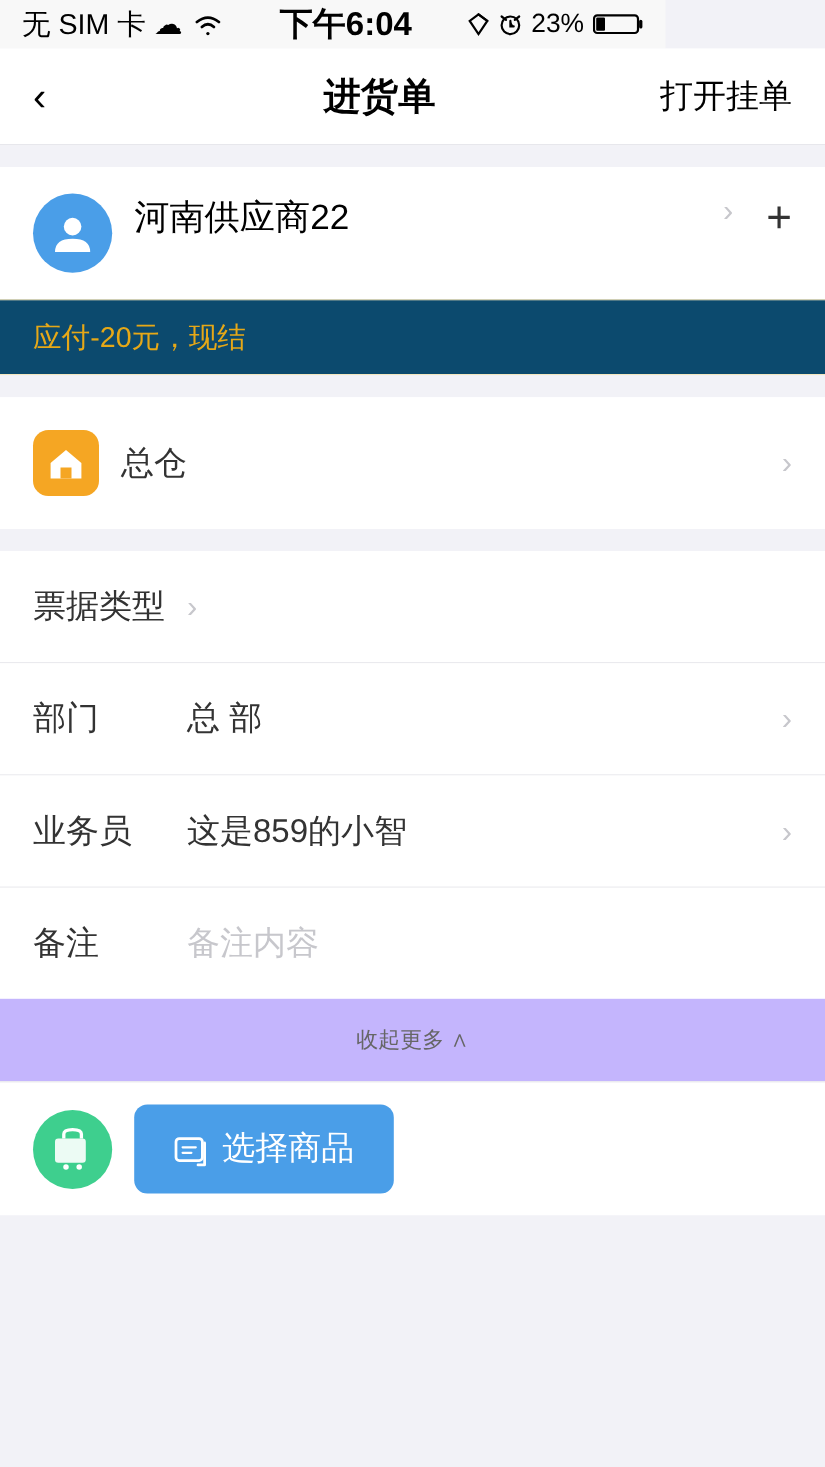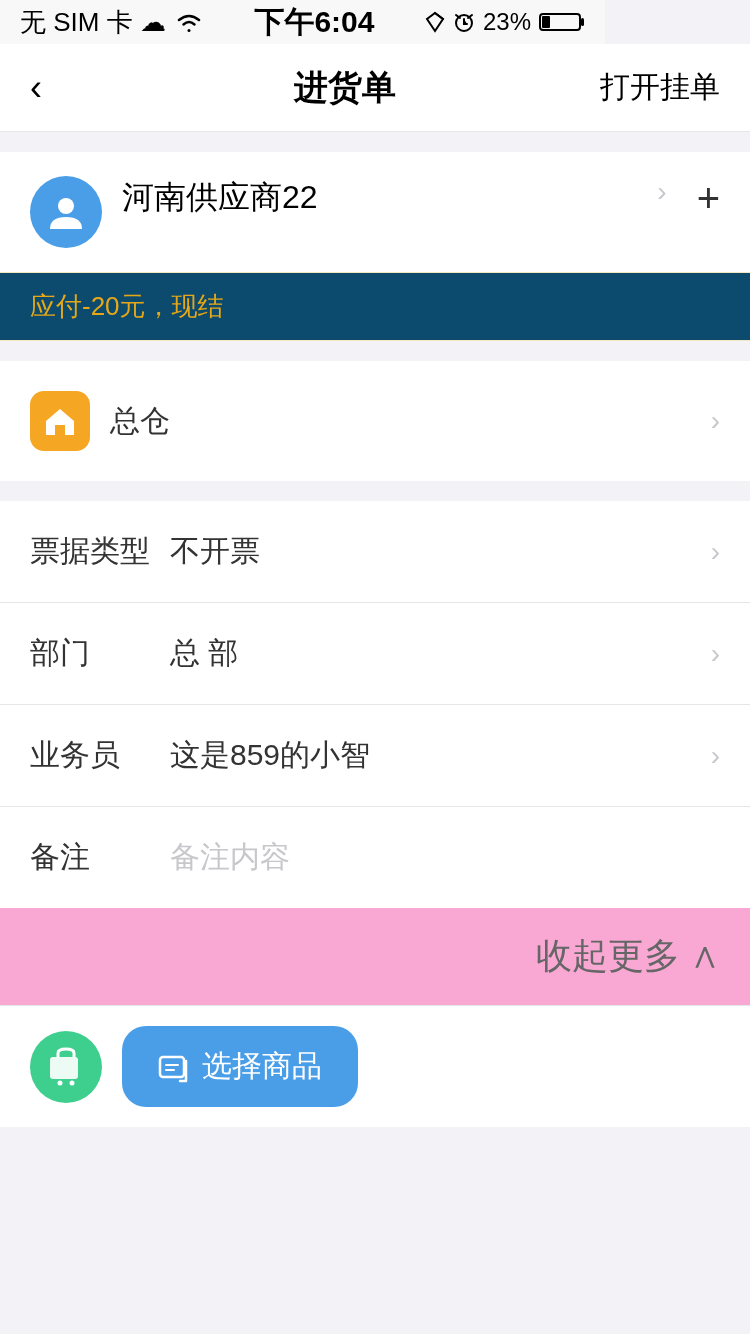--- a/index.html
+++ b/index.html
@@ -167,24 +167,24 @@
     .row-value.placeholder {
       color: #c7c7cc;
     }
     .row-chevron {
       color: #c7c7cc;
       font-size: 28px;
     }
 
     
     .collapse-row {
-      background: #f9a8d4;
+      background: #c4b5fd;
       padding: 24px 30px;
-      text-align: right;
-      font-size: 36px;
+      text-align: center;
+      font-size: 20px;
       color: #666;
       cursor: pointer;
     }
 
     
     .bottom-bar {
       background: #fff;
       display: flex;
       align-items: center;
       padding: 20px 30px;
@@ -205,21 +205,21 @@
     .product-icon-wrap svg { width: 40px; height: 40px; }
     .product-count {
       flex: 1;
       font-size: 30px;
       color: #333;
     }
     .select-btn {
       background: #4a9ee8;
       color: #fff;
       border: none;
-      border-radius: 24px;
+      border-radius: 12px;
       padding: 20px 36px;
       font-size: 30px;
       display: flex;
       align-items: center;
       gap: 12px;
       cursor: pointer;
     }
     .select-btn svg { width: 32px; height: 32px; }
 
     
@@ -307,21 +307,20 @@
     <span class="row-chevron">›</span>
   </div>
 </div>
 
 <div class="section-divider"></div>
 
 <div class="card-section">
 
   <div class="row-item">
     <span class="row-label">票据类型</span>
-    <span class="row-value">不开票</span>
     <span class="row-chevron">›</span>
   </div>
 
   <div class="row-item">
     <span class="row-label">部门</span>
     <span class="row-value">总 部</span>
     <span class="row-chevron">›</span>
   </div>
 
   <div class="row-item">

